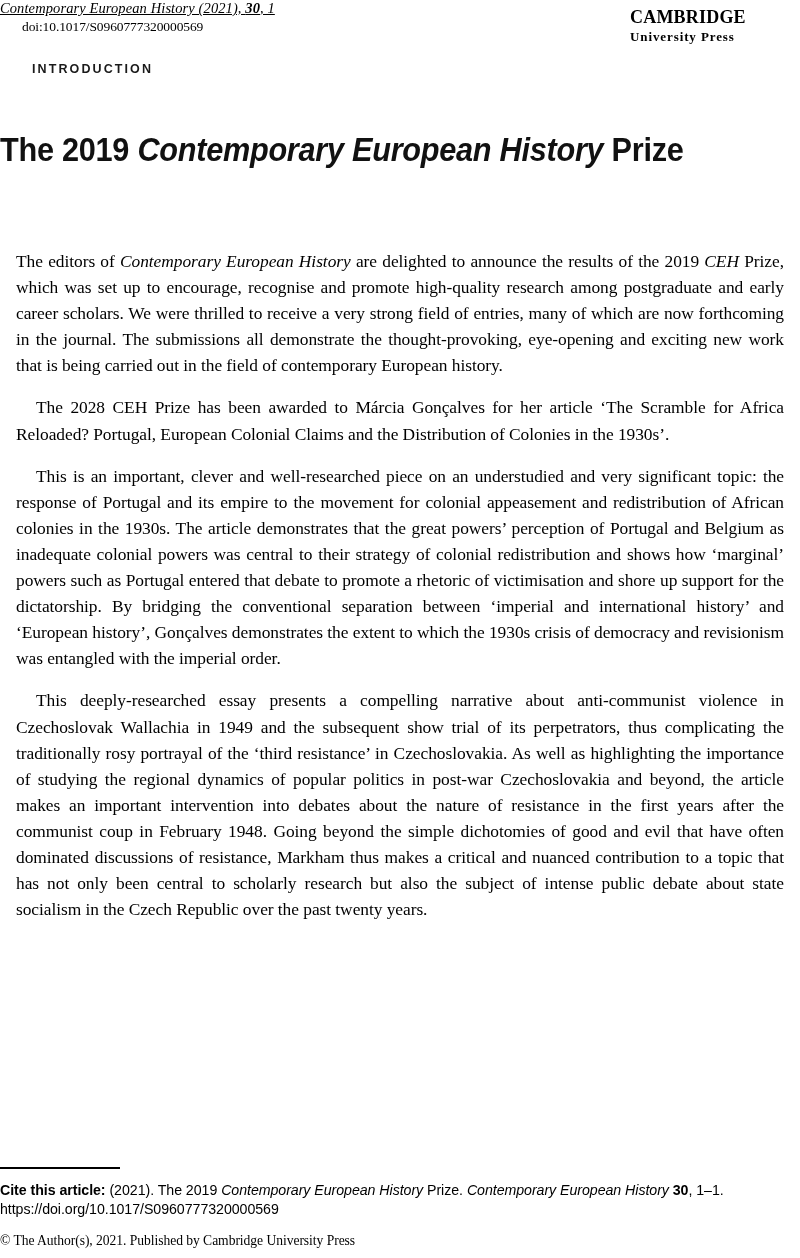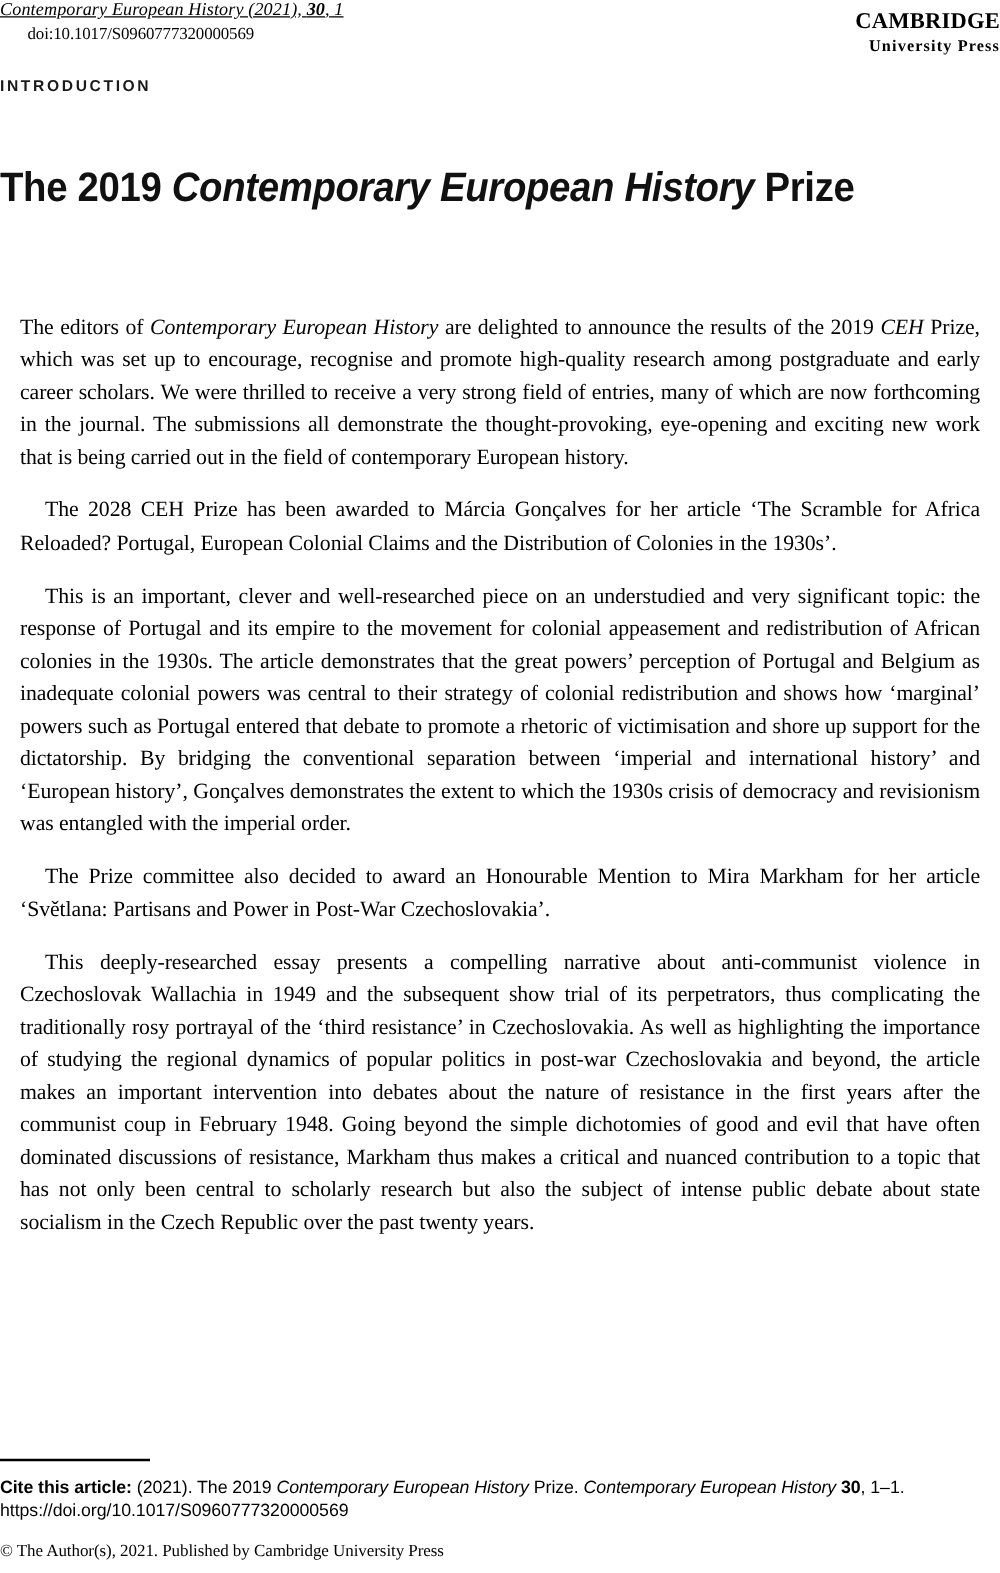--- a/index.html
+++ b/index.html
@@ -49,21 +49,21 @@
     letter-spacing: -0.1px;
     margin-top: 1px;
     padding-left: 22px;
   }
 
   
   .logo {
     position: absolute;
     right: 0;
     top: 2px;
-    text-align: right;
+    text-align: left;
     width: 170px;
   }
   .logo-main {
     font-family: "Liberation Serif", serif;
     font-weight: bold;
     font-size: 25px;
     line-height: 25px;
     letter-spacing: 0.2px;
     font-variant: small-caps;
     text-transform: lowercase;
@@ -83,20 +83,21 @@
   
   .kicker {
     position: absolute;
     left: 0;
     top: 62px;
     font-family: "Liberation Sans", sans-serif;
     font-weight: bold;
     font-size: 12.5px;
     letter-spacing: 2.1px;
     color: #1a1a1a;
+    padding-left: 32px;
   }
 
   
   .title {
     position: absolute;
     left: 0;
     top: 108px;
     width: 800px;
     font-family: "Liberation Sans", sans-serif;
     font-weight: bold;
@@ -179,21 +180,20 @@
   </div>
 
   <div class="kicker">INTRODUCTION</div>
 
   <h1 class="title"><span>The 2019 </span><em>Contemporary European History</em><span> Prize</span></h1>
 
   <div class="body">
     <p><span>The editors of </span><em>Contemporary European History</em><span> are delighted to announce the results of the 2019 </span><em>CEH</em><span> Prize, which was set up to encourage, recognise and promote high-quality research among postgraduate and early career scholars. We were thrilled to receive a very strong field of entries, many of which are now forthcoming in the journal. The submissions all demonstrate the thought-provoking, eye-opening and exciting new work that is being carried out in the field of contemporary European history.</span></p>
     <p>The 2028 CEH Prize has been awarded to Márcia Gonçalves for her article ‘The Scramble for Africa Reloaded? Portugal, European Colonial Claims and the Distribution of Colonies in the 1930s’.</p>
     <p>This is an important, clever and well-researched piece on an understudied and very significant topic: the response of Portugal and its empire to the movement for colonial appeasement and redistribution of African colonies in the 1930s. The article demonstrates that the great powers’ perception of Portugal and Belgium as inadequate colonial powers was central to their strategy of colonial redistribution and shows how ‘marginal’ powers such as Portugal entered that debate to promote a rhetoric of victimisation and shore up support for the dictatorship. By bridging the conventional separation between ‘imperial and international history’ and ‘European history’, Gonçalves demonstrates the extent to which the 1930s crisis of democracy and revisionism was entangled with the imperial order.</p>
-    <p>The Prize committee also decided to award an Honourable Mention to Mira Markham for her article ‘Světlana: Partisans and Power in Post-War Czechoslovakia’.</p>
     <p>This deeply-researched essay presents a compelling narrative about anti-communist violence in Czechoslovak Wallachia in 1949 and the subsequent show trial of its perpetrators, thus complicating the traditionally rosy portrayal of the ‘third resistance’ in Czechoslovakia. As well as highlighting the importance of studying the regional dynamics of popular politics in post-war Czechoslovakia and beyond, the article makes an important intervention into debates about the nature of resistance in the first years after the communist coup in February 1948. Going beyond the simple dichotomies of good and evil that have often dominated discussions of resistance, Markham thus makes a critical and nuanced contribution to a topic that has not only been central to scholarly research but also the subject of intense public debate about state socialism in the Czech Republic over the past twenty years.</p>
   </div>
 
   <div class="footer">
     <div class="footer-rule"></div>
     <p class="cite"><b>Cite this article:</b><span> (2021). The 2019 </span><em>Contemporary European History</em><span> Prize. </span><em>Contemporary European History</em><span> </span><span class="vol">30</span><span>, 1–1. https://doi.org/10.1017/S0960777320000569</span></p>
     <p class="copyright">© The Author(s), 2021. Published by Cambridge University Press</p>
   </div>
 
 </div>

